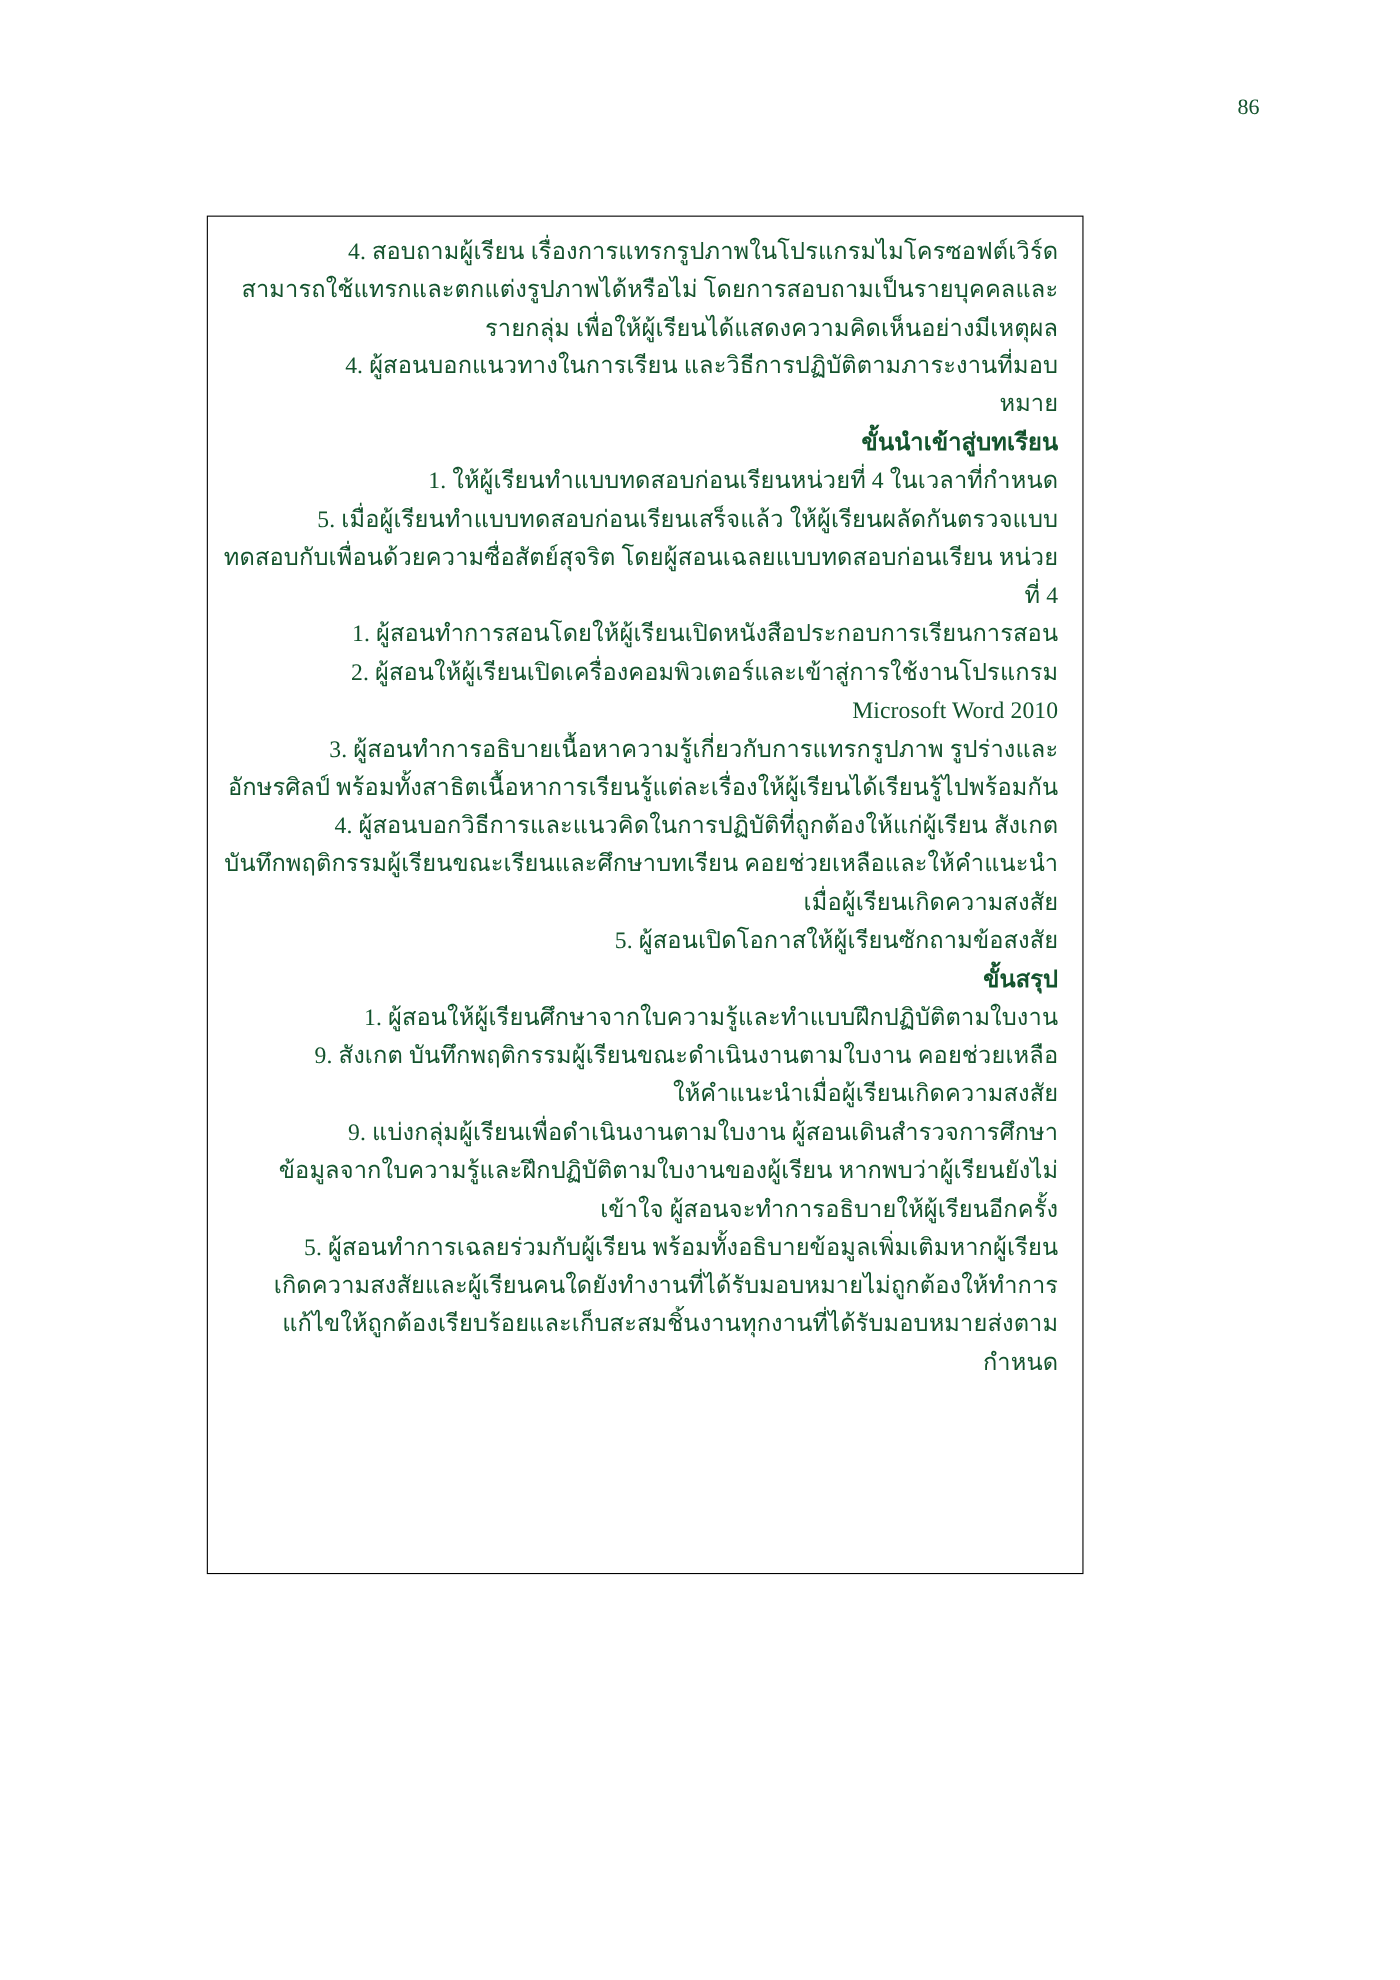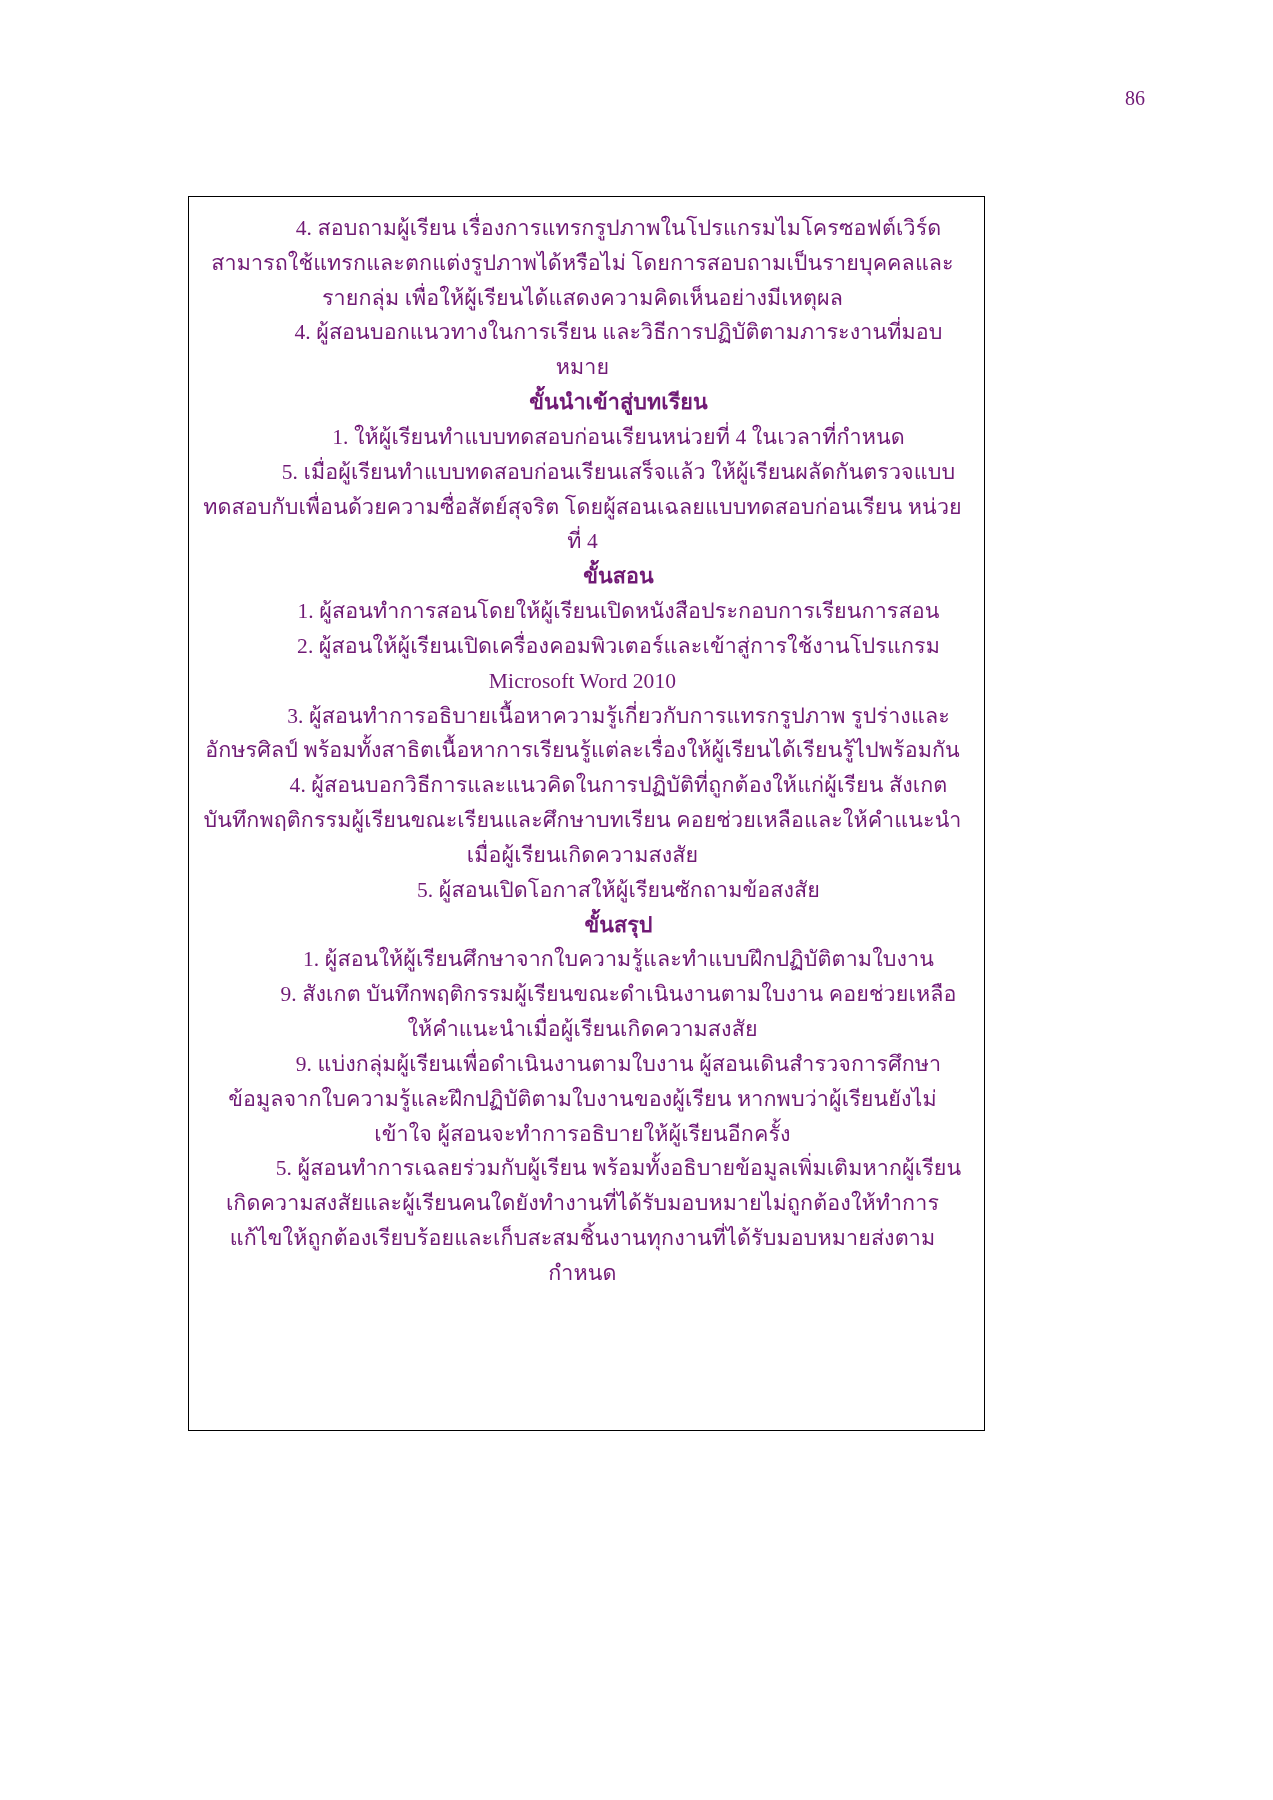--- a/index.html
+++ b/index.html
@@ -6,21 +6,21 @@
     margin: 0;
     padding: 0;
     background: #ffffff;
   }
   .page {
     position: relative;
     width: 1273px;
     height: 1800px;
     background: #ffffff;
     font-family: "Liberation Serif", serif;
-    color: #701a75;
+    color: #14532d;
     box-sizing: border-box;
   }
   .page-number {
     position: absolute;
     top: 88px;
     right: 128px;
     font-size: 20px;
     line-height: 1;
   }
   .content-box {
@@ -33,21 +33,21 @@
     box-sizing: border-box;
   }
   .content-inner {
     padding: 14px 22px 0 14px;
     box-sizing: border-box;
   }
   p {
     margin: 0;
     font-size: 21.5px;
     line-height: 1.62;
-    text-align: center;
+    text-align: right;
     letter-spacing: 0.1px;
   }
   p.ind {
     text-indent: 72px;
   }
   p.heading {
     text-indent: 72px;
     font-weight: bold;
   }
 </style>
@@ -58,21 +58,20 @@
 
   <div class="page-number">86</div>
 
   <div class="content-box">
     <div class="content-inner">
       <p class="ind">4. สอบถามผู้เรียน เรื่องการแทรกรูปภาพในโปรแกรมไมโครซอฟต์เวิร์ด สามารถใช้แทรกและตกแต่งรูปภาพได้หรือไม่ โดยการสอบถามเป็นรายบุคคลและรายกลุ่ม เพื่อให้ผู้เรียนได้แสดงความคิดเห็นอย่างมีเหตุผล</p>
       <p class="ind">4. ผู้สอนบอกแนวทางในการเรียน และวิธีการปฏิบัติตามภาระงานที่มอบหมาย</p>
       <p class="heading">ขั้นนำเข้าสู่บทเรียน</p>
       <p class="ind">1. ให้ผู้เรียนทำแบบทดสอบก่อนเรียนหน่วยที่ 4  ในเวลาที่กำหนด</p>
       <p class="ind">5. เมื่อผู้เรียนทำแบบทดสอบก่อนเรียนเสร็จแล้ว ให้ผู้เรียนผลัดกันตรวจแบบทดสอบกับเพื่อนด้วยความซื่อสัตย์สุจริต โดยผู้สอนเฉลยแบบทดสอบก่อนเรียน หน่วยที่ 4</p>
-      <p class="heading">ขั้นสอน</p>
       <p class="ind">1. ผู้สอนทำการสอนโดยให้ผู้เรียนเปิดหนังสือประกอบการเรียนการสอน</p>
       <p class="ind">2. ผู้สอนให้ผู้เรียนเปิดเครื่องคอมพิวเตอร์และเข้าสู่การใช้งานโปรแกรม Microsoft Word 2010</p>
       <p class="ind">3. ผู้สอนทำการอธิบายเนื้อหาความรู้เกี่ยวกับการแทรกรูปภาพ รูปร่างและอักษรศิลป์ พร้อมทั้งสาธิตเนื้อหาการเรียนรู้แต่ละเรื่องให้ผู้เรียนได้เรียนรู้ไปพร้อมกัน</p>
       <p class="ind">4. ผู้สอนบอกวิธีการและแนวคิดในการปฏิบัติที่ถูกต้องให้แก่ผู้เรียน สังเกต บันทึกพฤติกรรมผู้เรียนขณะเรียนและศึกษาบทเรียน คอยช่วยเหลือและให้คำแนะนำเมื่อผู้เรียนเกิดความสงสัย</p>
       <p class="ind">5. ผู้สอนเปิดโอกาสให้ผู้เรียนซักถามข้อสงสัย</p>
       <p class="heading">ขั้นสรุป</p>
       <p class="ind">1. ผู้สอนให้ผู้เรียนศึกษาจากใบความรู้และทำแบบฝึกปฏิบัติตามใบงาน</p>
       <p class="ind">9. สังเกต  บันทึกพฤติกรรมผู้เรียนขณะดำเนินงานตามใบงาน คอยช่วยเหลือให้คำแนะนำเมื่อผู้เรียนเกิดความสงสัย</p>
       <p class="ind">9. แบ่งกลุ่มผู้เรียนเพื่อดำเนินงานตามใบงาน ผู้สอนเดินสำรวจการศึกษาข้อมูลจากใบความรู้และฝึกปฏิบัติตามใบงานของผู้เรียน หากพบว่าผู้เรียนยังไม่เข้าใจ ผู้สอนจะทำการอธิบายให้ผู้เรียนอีกครั้ง</p>
       <p class="ind">5. ผู้สอนทำการเฉลยร่วมกับผู้เรียน พร้อมทั้งอธิบายข้อมูลเพิ่มเติมหากผู้เรียนเกิดความสงสัยและผู้เรียนคนใดยังทำงานที่ได้รับมอบหมายไม่ถูกต้องให้ทำการแก้ไขให้ถูกต้องเรียบร้อยและเก็บสะสมชิ้นงานทุกงานที่ได้รับมอบหมายส่งตามกำหนด</p>

